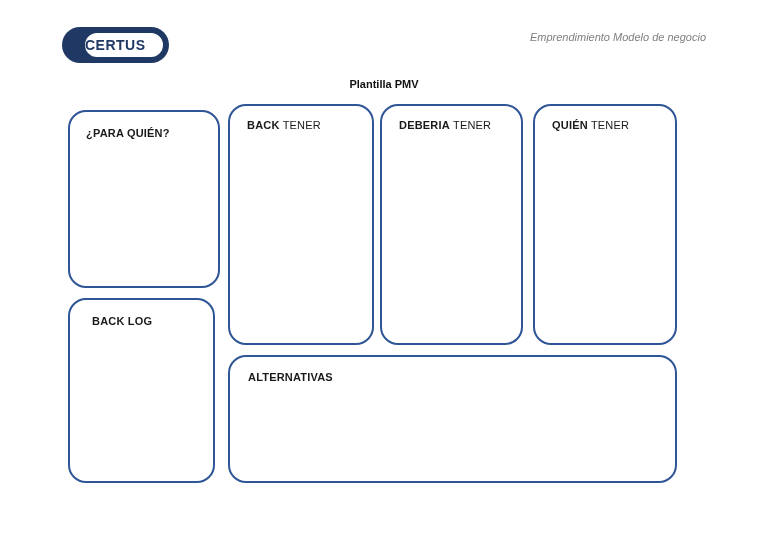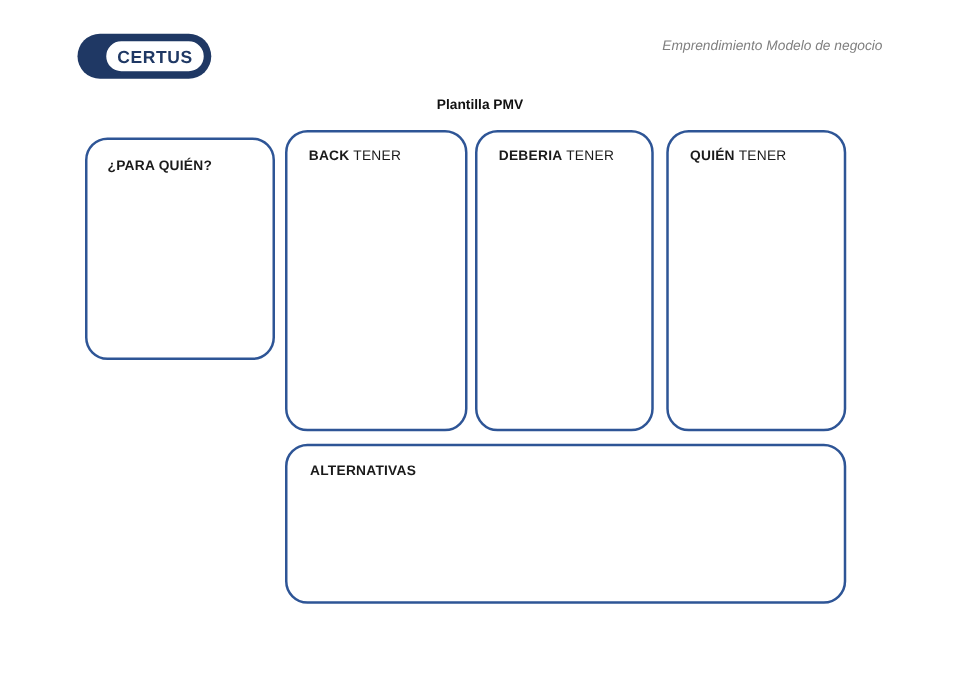--- a/index.html
+++ b/index.html
@@ -30,21 +30,20 @@
     position: absolute;
     left: 20px;
     top: 3px;
     right: 3px;
     bottom: 3px;
     background: #ffffff;
     border: 3px solid #1f3864;
     border-radius: 15px;
     display: flex;
     align-items: center;
-    justify-content: center;
   }
   .logo-text {
     color: #1f3864;
     font-weight: 700;
     font-size: 14px;
     letter-spacing: 0.5px;
   }
   .course-label {
     position: absolute;
     top: 31px;
@@ -127,18 +126,21 @@
       <span class="lbl-bold">DEBERIA</span><span class="lbl-rest"> TENER</span>
     </span>
   </div>
 
   <div class="tbox box-podria">
     <span class="tbox-label">
       <span class="lbl-bold">QUIÉN</span><span class="lbl-rest"> TENER</span>
     </span>
   </div>
 
+  <div class="tbox box-back-log">
+    <span class="tbox-label">BACK LOG</span>
+  </div>
 
   <div class="tbox box-alternativas">
     <span class="tbox-label">ALTERNATIVAS</span>
   </div>
 
 </div>
 
 </body></html>

